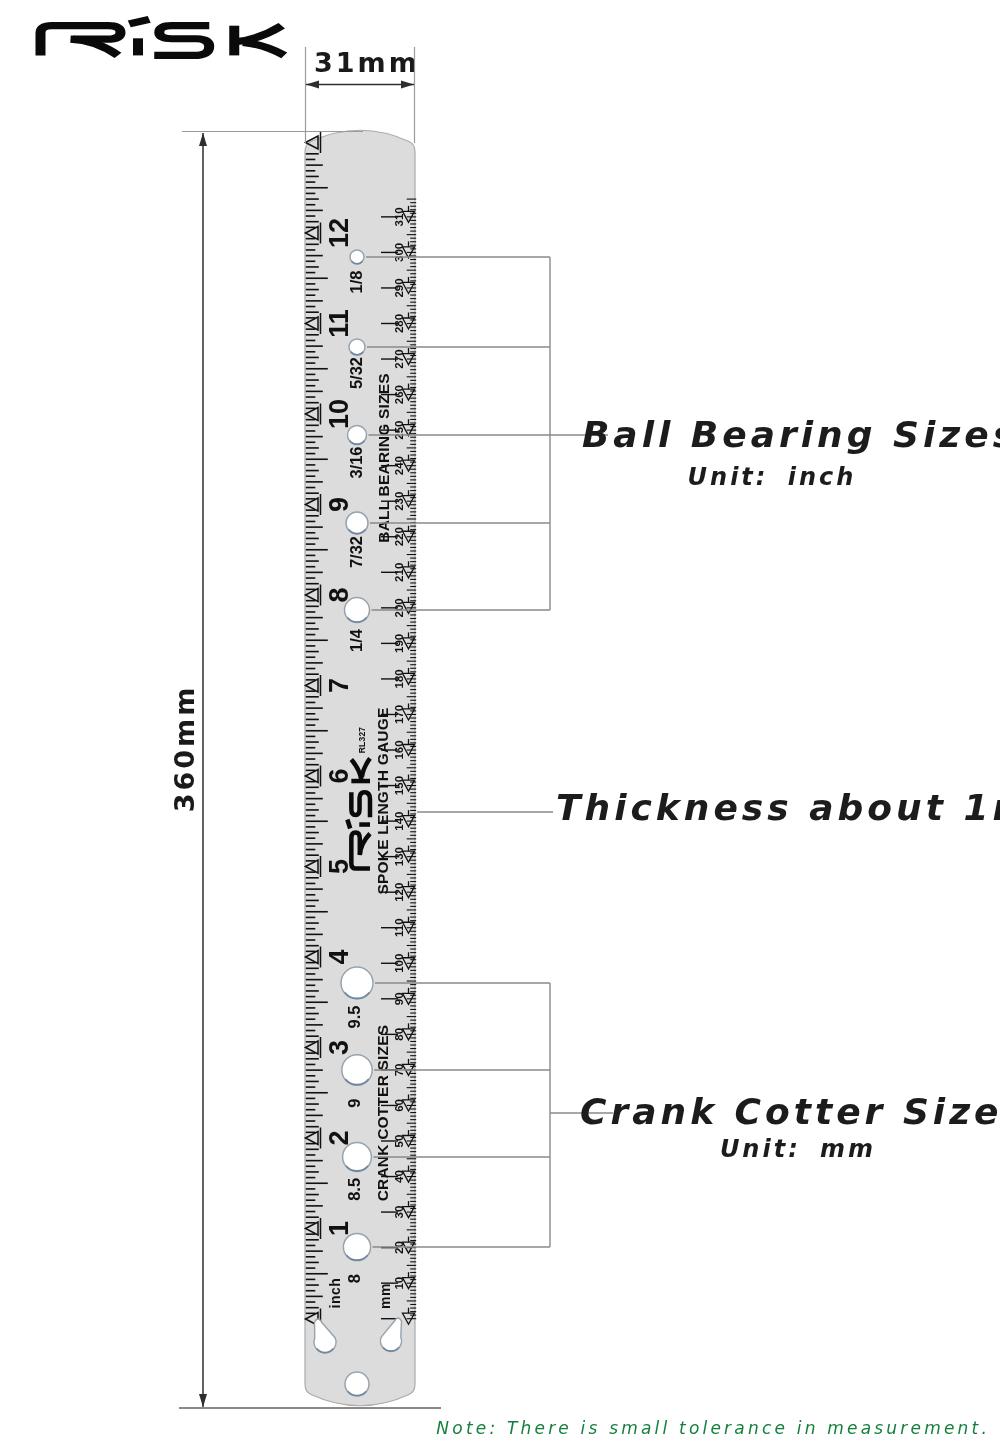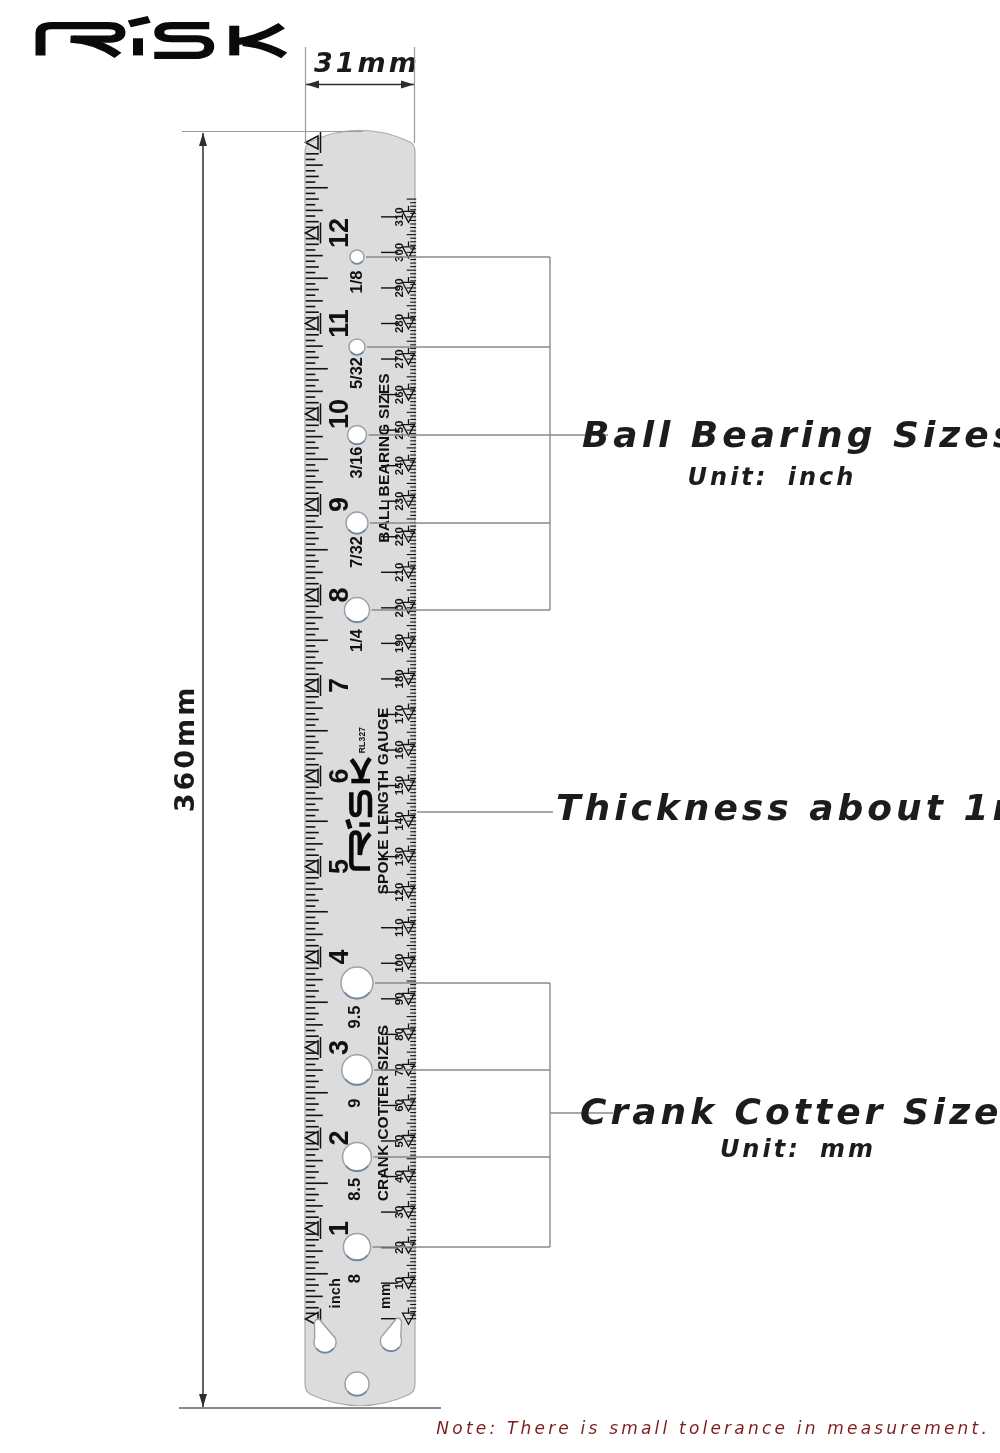--- a/index.html
+++ b/index.html
@@ -7,24 +7,24 @@
           font-family:"Liberation Sans",sans-serif;}
   #scene{position:absolute;left:0;top:0;}
   .dim-label{position:absolute;font-family:"DejaVu Sans",sans-serif;font-weight:600;
              font-size:27px;color:#1a1a1a;letter-spacing:3px;text-align:center;}
   .ann{position:absolute;font-family:"DejaVu Sans",sans-serif;font-style:italic;
        font-weight:bold;color:#1c1c1c;white-space:nowrap;}
   .ann-title{font-size:36px;line-height:44px;letter-spacing:4px;}
   .ann-unit{font-size:24px;line-height:30px;letter-spacing:3px;word-spacing:8px;}
   .centered{text-align:center;width:500px;}
   #note{position:absolute;right:10px;top:1417px;font-family:"DejaVu Sans",sans-serif;
-        font-style:italic;font-size:17px;line-height:22px;letter-spacing:3.2px;color:#7f1d1d;
+        font-style:italic;font-size:17px;line-height:22px;letter-spacing:3.2px;color:#15803d;
         white-space:nowrap;}
   #logo-wrap{position:absolute;left:30px;top:8px;}
-  #dim-width{left:314px;top:47px;width:104px;font-style:italic;}
+  #dim-width{left:314px;top:47px;width:104px;}
   #dim-height{left:84px;top:733px;width:200px;transform:rotate(-90deg);}
   #ann-bb-title{left:550px;top:413px;}
   #ann-bb-unit{left:522px;top:462px;}
   #ann-thickness{left:556px;top:786px;}
   #ann-cc-title{left:554px;top:1090px;}
   #ann-cc-unit{left:548px;top:1134px;}
 </style>
 </head>
 <body>
 

